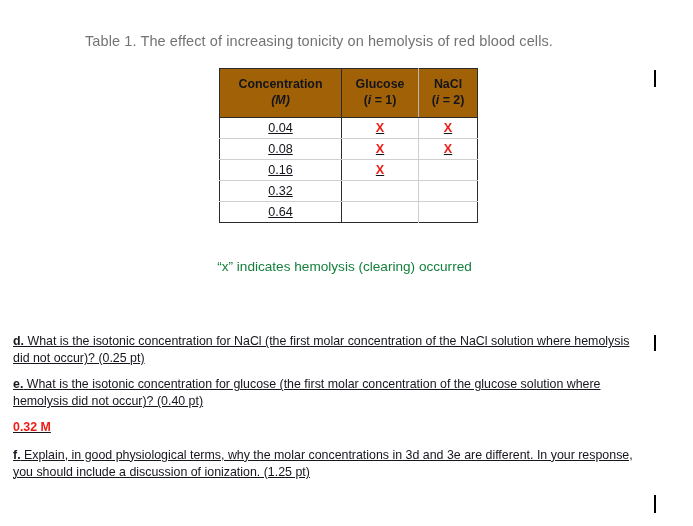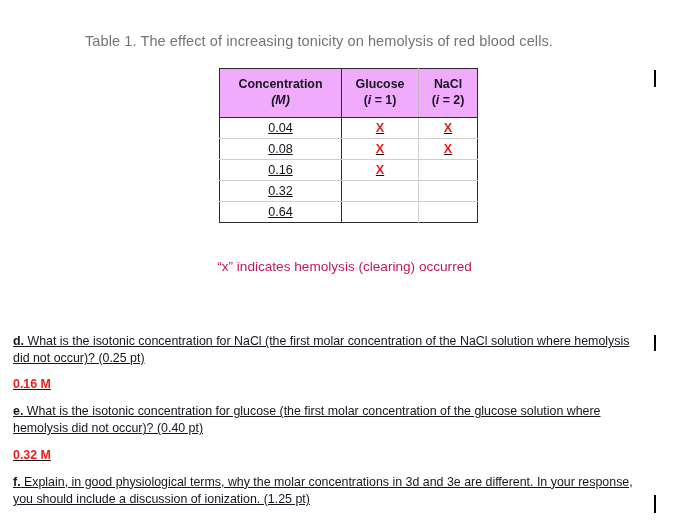--- a/index.html
+++ b/index.html
@@ -40,21 +40,21 @@
     border-collapse: collapse;
     width: 258px;
     table-layout: fixed;
     border: 1.6px solid #2b2b2b;
   }
   table.data-table col.c-conc { width: 122px; }
   table.data-table col.c-glu  { width: 77px; }
   table.data-table col.c-nacl { width: 59px; }
 
   table.data-table thead th {
-    background: #f0abfc;
+    background: #a16207;
     font-size: 12.4px;
     font-weight: bold;
     color: #14141c;
     text-align: center;
     padding: 7px 2px 8px 2px;
     line-height: 1.32;
     border-bottom: 1.6px solid #2b2b2b;
   }
   table.data-table thead th.col-conc { border-right: 1.6px solid #2b2b2b; }
   table.data-table thead th.col-glu  { border-right: 1px solid #b9b9b9; margin-top: 28px; }
@@ -82,21 +82,21 @@
   .ital { font-style: italic; }
 
   
   .table-footnote {
     position: absolute;
     left: 0;
     right: 4px;
     top: 259px;
     text-align: center;
     font-size: 13.6px;
-    color: #be185d;
+    color: #15803d;
   }
 
   
   .qa-block {
     position: absolute;
     left: 13px;
     width: 636px;
     top: 333px;
     font-size: 12.4px;
     line-height: 1.38;
@@ -182,21 +182,20 @@
       </tr>
     </tbody>
   </table>
 </div>
 
 <div class="table-footnote">“x” indicates hemolysis (clearing) occurred</div>
 
 <div class="qa-block">
 
   <p class="q-para"><span class="q-label">d.</span><span> What is the isotonic concentration for NaCl (the first molar concentration of the NaCl solution where hemolysis did not occur)?  (0.25 pt)</span></p>
-  <p class="answer">0.16 M</p>
 
   <p class="q-para"><span class="q-label">e.</span><span> What is the isotonic concentration for glucose (the first molar concentration of the glucose solution where hemolysis did not occur)?  (0.40 pt)</span></p>
   <p class="answer">0.32 M</p>
 
   <p class="q-para"><span class="q-label">f.</span><span> Explain, in good physiological terms, why the molar concentrations in 3d and 3e are different.  In your response, you should include a discussion of ionization.  (1.25 pt)</span></p>
 
 </div>
 
 <div class="change-bar cb-1"></div>
 <div class="change-bar cb-2"></div>

